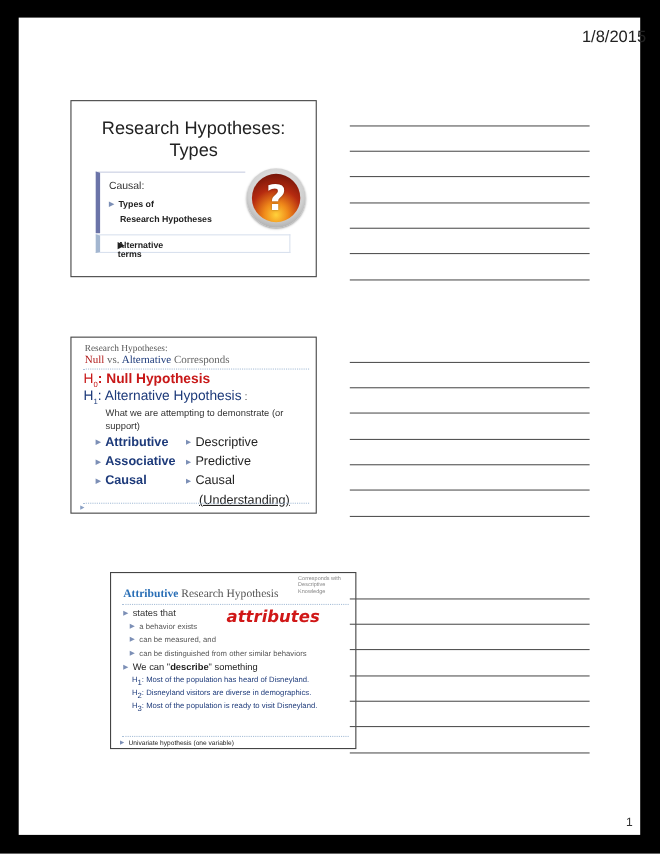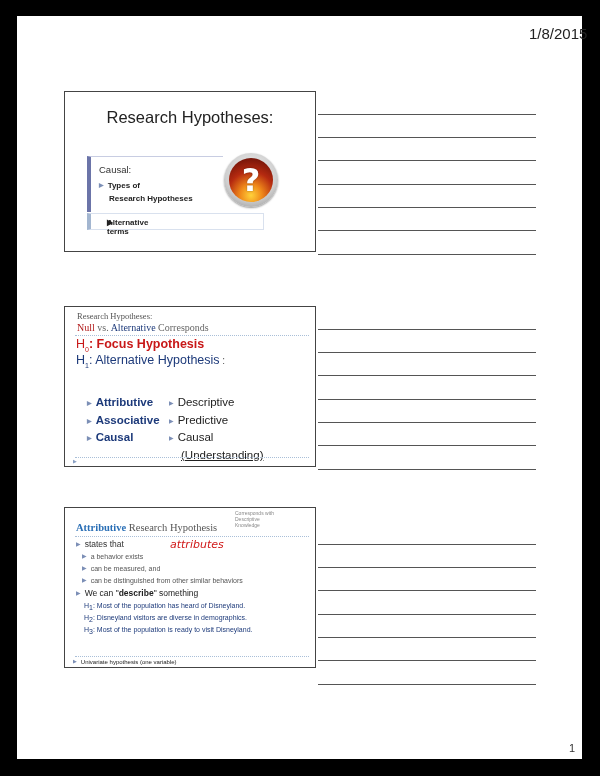--- a/index.html
+++ b/index.html
@@ -1,24 +1,24 @@
 <!DOCTYPE html>
 <html><head>
 <meta charset="utf-8">
 <style>
   html, body { margin: 0; padding: 0; }
   body { width: 600px; height: 776px; background: #000; position: relative; overflow: hidden; font-family: "Liberation Sans", sans-serif; }
   .page { position: absolute; left: 17px; top: 16px; width: 565px; height: 743px; background: #fff; }
   .date { position: absolute; left: 529px; top: 25px; font-size: 15px; color: #222; }
   .pagenum { position: absolute; left: 569px; top: 742px; font-size: 11px; color: #333; }
 
-  .slide { position: absolute; left: 64px; width: 252px; height: 161px; border: 1.5px solid #444; background: #fff; box-sizing: border-box; overflow: hidden; }
+  .slide { position: absolute; left: 64px; width: 224px; height: 161px; border: 1.5px solid #444; background: #fff; box-sizing: border-box; overflow: hidden; }
   .s1 { top: 91px; }
   .s2 { top: 306px; }
-  .s3 { top: 507px; }
+  .s3 { top: 520px; margin-left: 36px; }
 
   
   .s1 .title { position: absolute; left: 0; right: 0; top: 15px; text-align: center; font-size: 16.5px; line-height: 20px; color: #222; }
   .s1 .focus { position: absolute; left: 22px; top: 64px; width: 132px; height: 55px; border-left: 4px solid #6b74a8; border-top: 1px solid #c8cde2; background: #fff; }
   .s1 .focus .lbl { position: absolute; left: 8px; top: 7px; font-size: 9.5px; color: #333; }
   .s1 .focus .item { position: absolute; left: 8px; top: 22px; font-size: 8px; font-weight: bold; color: #222; line-height: 13px; }
   .s1 .alt { position: absolute; left: 22px; top: 121px; width: 172px; height: 15px; border-left: 4px solid #a3b6d0; border: 1px solid #d9e1ee; border-left-width: 4px; border-left-color: #a3b6d0; }
   .s1 .alt span { position: absolute; left: 8px; top: 2px; font-size: 8px; font-weight: bold; color: #222; }
   .arrow { color: #7c8fb6; font-size: 6px; margin-right: 4px; vertical-align: 1px; }
   .qicon { position: absolute; left: 159px; top: 61px; width: 54px; height: 54px; border-radius: 50%; background: radial-gradient(circle at 50% 40%, #f5f5f5 0%, #cfcfcf 60%, #8a8a8a 100%); box-shadow: 0 1px 2px rgba(0,0,0,0.4); }
@@ -41,39 +41,40 @@
   .s2 .col1 { position: absolute; left: 22px; top: 87px; font-size: 11.5px; color: #1d3a7a; font-weight: bold; line-height: 16.5px; }
   .s2 .col2 { position: absolute; left: 104px; top: 87px; font-size: 11.5px; color: #222; line-height: 16.5px; }
   .s2 .col2 .indent { padding-left: 12px; text-decoration: underline; }
   .s2 .tinyarrow { position: absolute; left: 8px; top: 151px; font-size: 5px; color: #8aa0c4; }
 
   
   .s3 .corr { position: absolute; left: 170px; top: 2px; font-size: 5px; color: #888; line-height: 6px; width: 50px; }
   .s3 .title { position: absolute; left: 11px; top: 14px; font-family: "Liberation Serif", serif; font-size: 10.5px; color: #555; }
   .s3 .title b { color: #2a6fb6; }
   .s3 .l1 { position: absolute; left: 11px; top: 31px; font-size: 8.5px; color: #333; }
-  .s3 .attr { position: absolute; left: 105px; top: 30px; font-size: 11px; color: #d01818; font-weight: normal; font-style: italic; font-family: "DejaVu Sans", sans-serif; }
+  .s3 .attr { position: absolute; left: 105px; top: 30px; font-size: 15px; color: #d01818; font-weight: bold; font-style: italic; font-family: "DejaVu Sans", sans-serif; }
   .s3 .sub { position: absolute; left: 17px; font-size: 7px; color: #555; }
   .s3 .l5 { position: absolute; left: 11px; top: 80px; font-size: 8.5px; color: #222; }
   .s3 .hyp { position: absolute; left: 19px; font-size: 7px; color: #1d3a7a; }
   .s3 .foot { position: absolute; left: 8px; top: 150px; font-size: 6px; color: #222; }
   .s3 .foot .arrow { font-size: 5px; }
 
   .lines .ln { position: absolute; left: 318px; width: 218px; height: 0; border-top: 1.5px solid #555; }
 </style>
 </head>
 <body>
 
 <div class="page"></div>
 <div class="date">1/8/2015</div>
 <div class="pagenum">1</div>
 
 <div class="slide s1">
   <div class="title">
     <div>Research Hypotheses:</div>
+    <div>Types</div>
   </div>
   <div class="focus">
     <div class="lbl">Causal:</div>
     <div class="item">
       <span class="arrow">▶</span><span>Types of</span><br>
       <span style="padding-left:10px">Research Hypotheses</span>
     </div>
   </div>
   <div class="alt">
     <span>
@@ -88,25 +89,26 @@
   </div>
 </div>
 
 <div class="slide s2">
   <div class="hdr1">Research Hypotheses:</div>
   <div class="hdr2">
     <span class="null">Null</span><span> vs. </span><span class="altw">Alternative</span><span> Corresponds</span>
   </div>
   <div class="dotline" style="top:28px"></div>
   <div class="h0">
-    <span>H</span><sub>0</sub><b>: Focus Hypothesis</b>
+    <span>H</span><sub>0</sub><b>: Null Hypothesis</b>
   </div>
   <div class="h1">
     <span>H</span><sub>1</sub><b>: Alternative Hypothesis</b><span class="colon"> :</span>
   </div>
+  <div class="desc">What we are attempting to demonstrate (or support)</div>
   <div class="col1">
     <div><span class="arrow">▶</span><span>Attributive</span></div>
     <div><span class="arrow">▶</span><span>Associative</span></div>
     <div><span class="arrow">▶</span><span>Causal</span></div>
   </div>
   <div class="col2">
     <div><span class="arrow">▶</span><span>Descriptive</span></div>
     <div><span class="arrow">▶</span><span>Predictive</span></div>
     <div><span class="arrow">▶</span><span>Causal</span></div>
     <div class="indent">(Understanding)</div>

